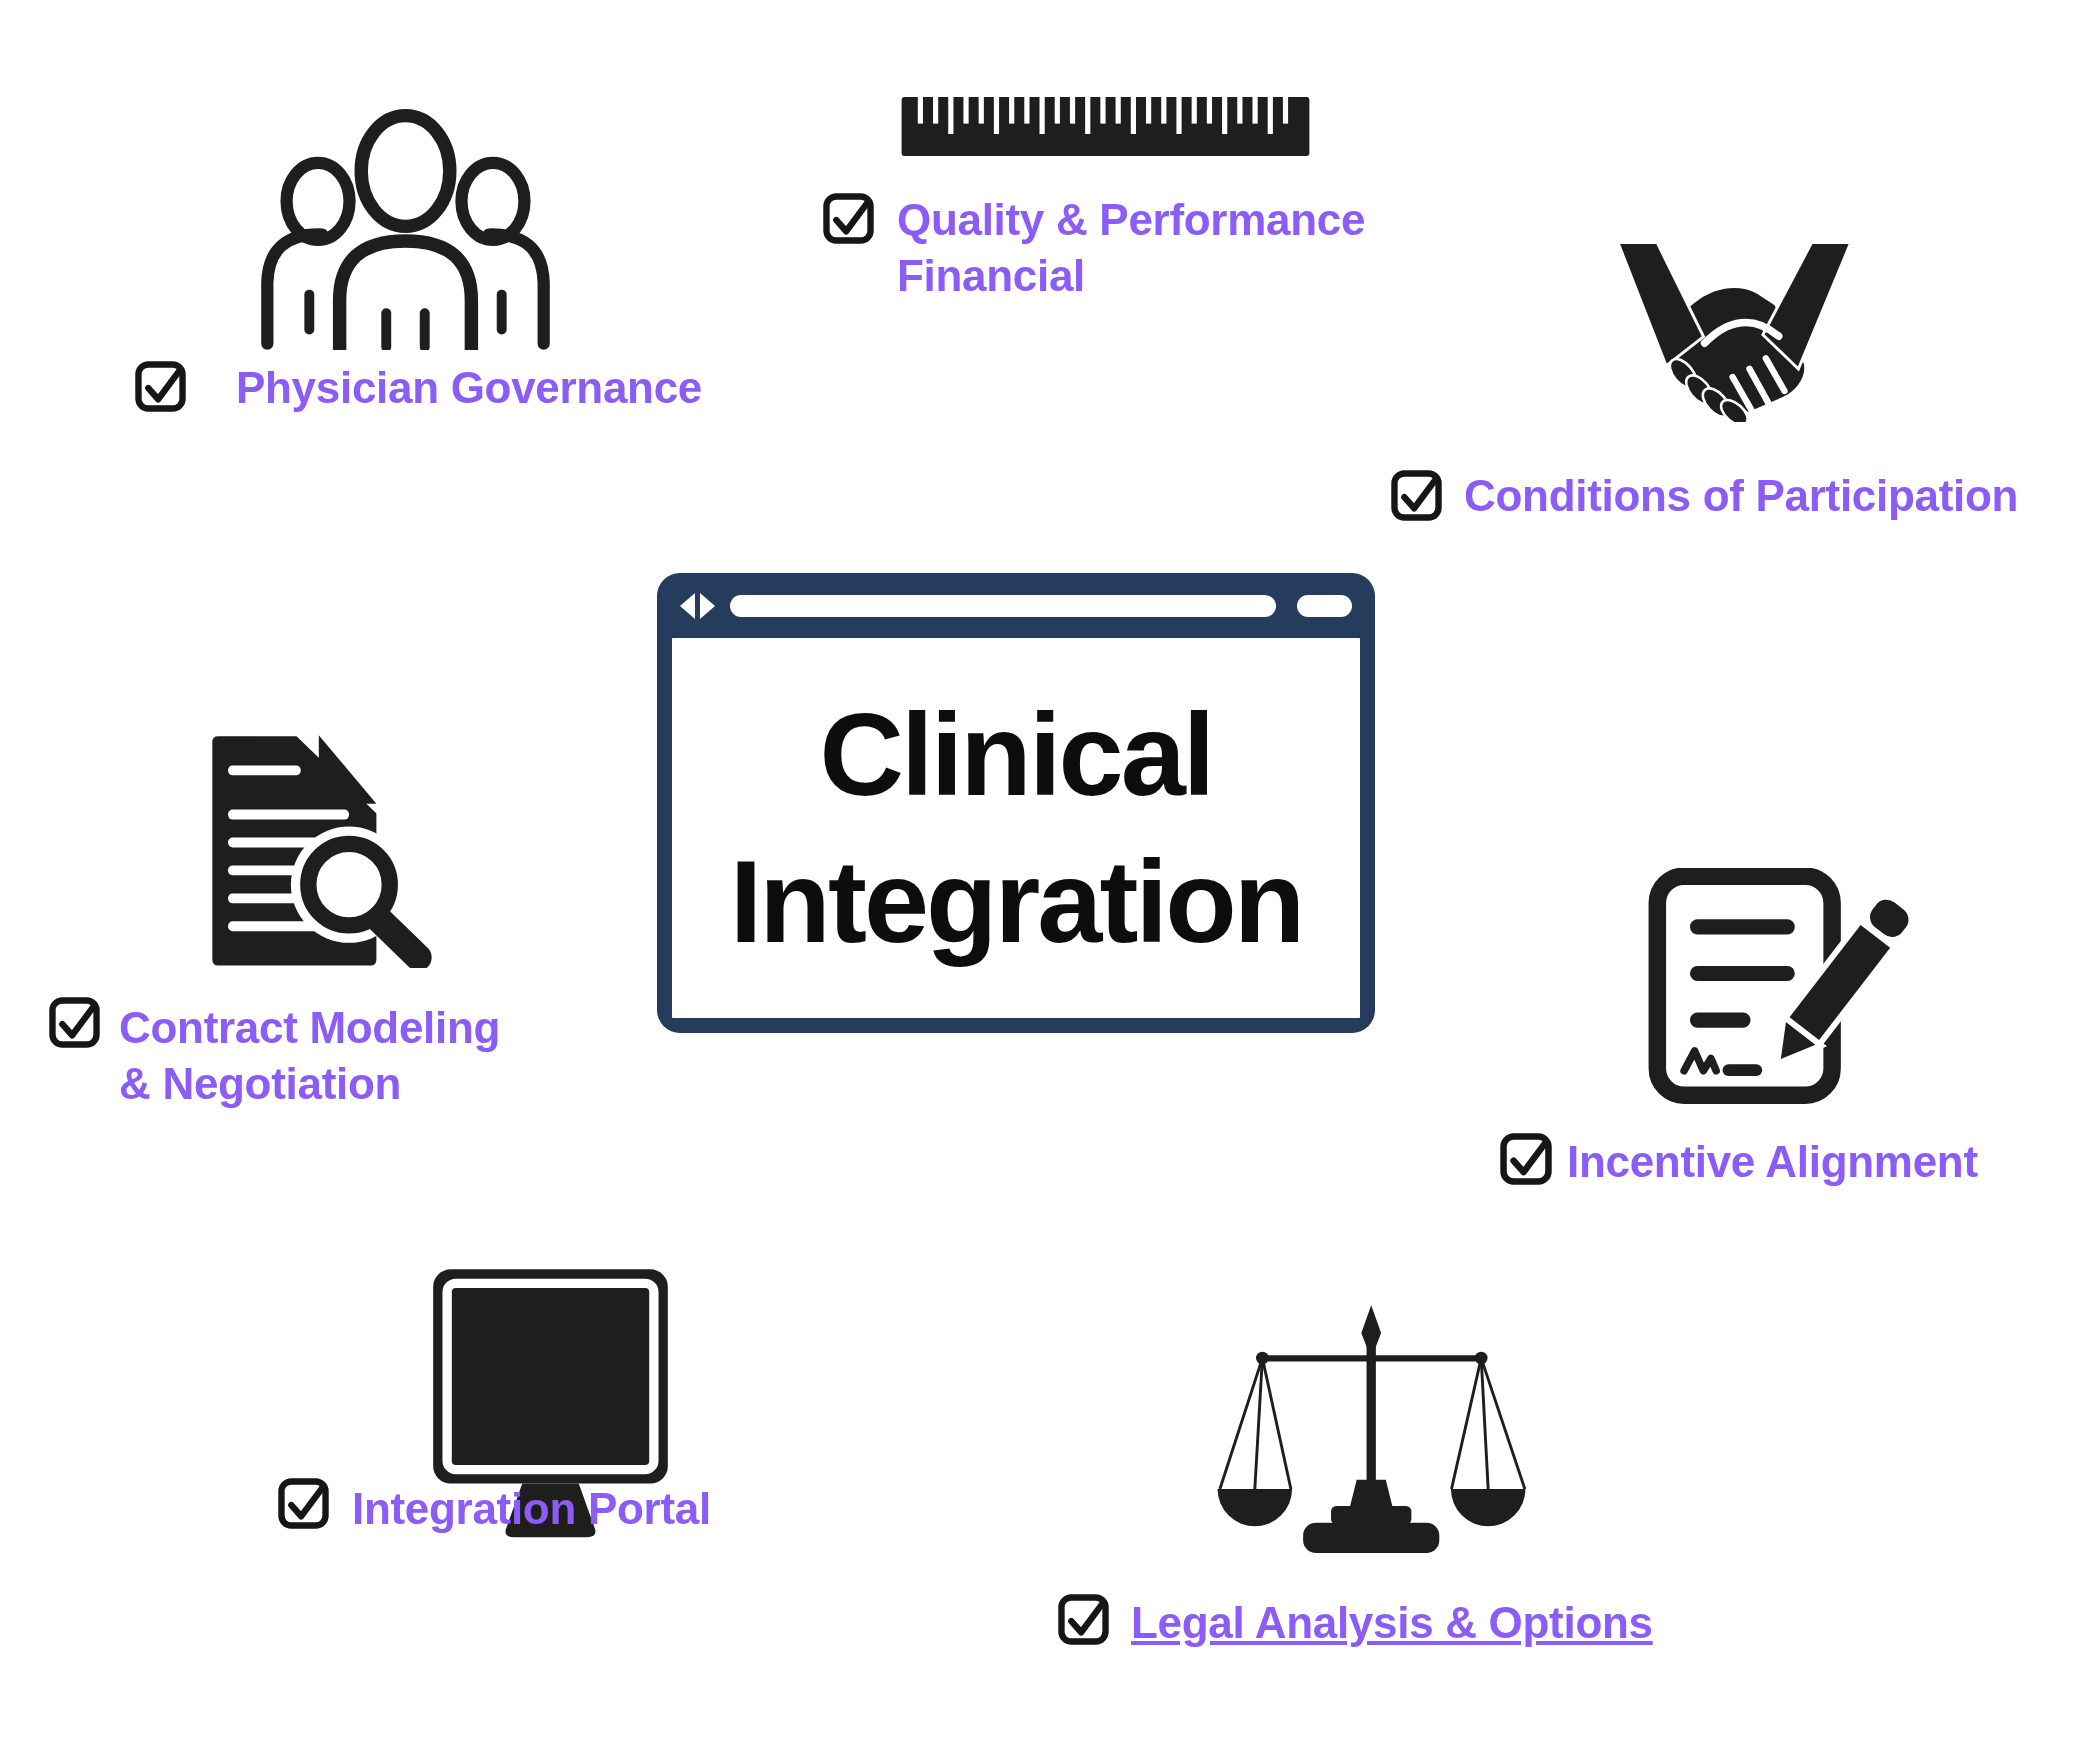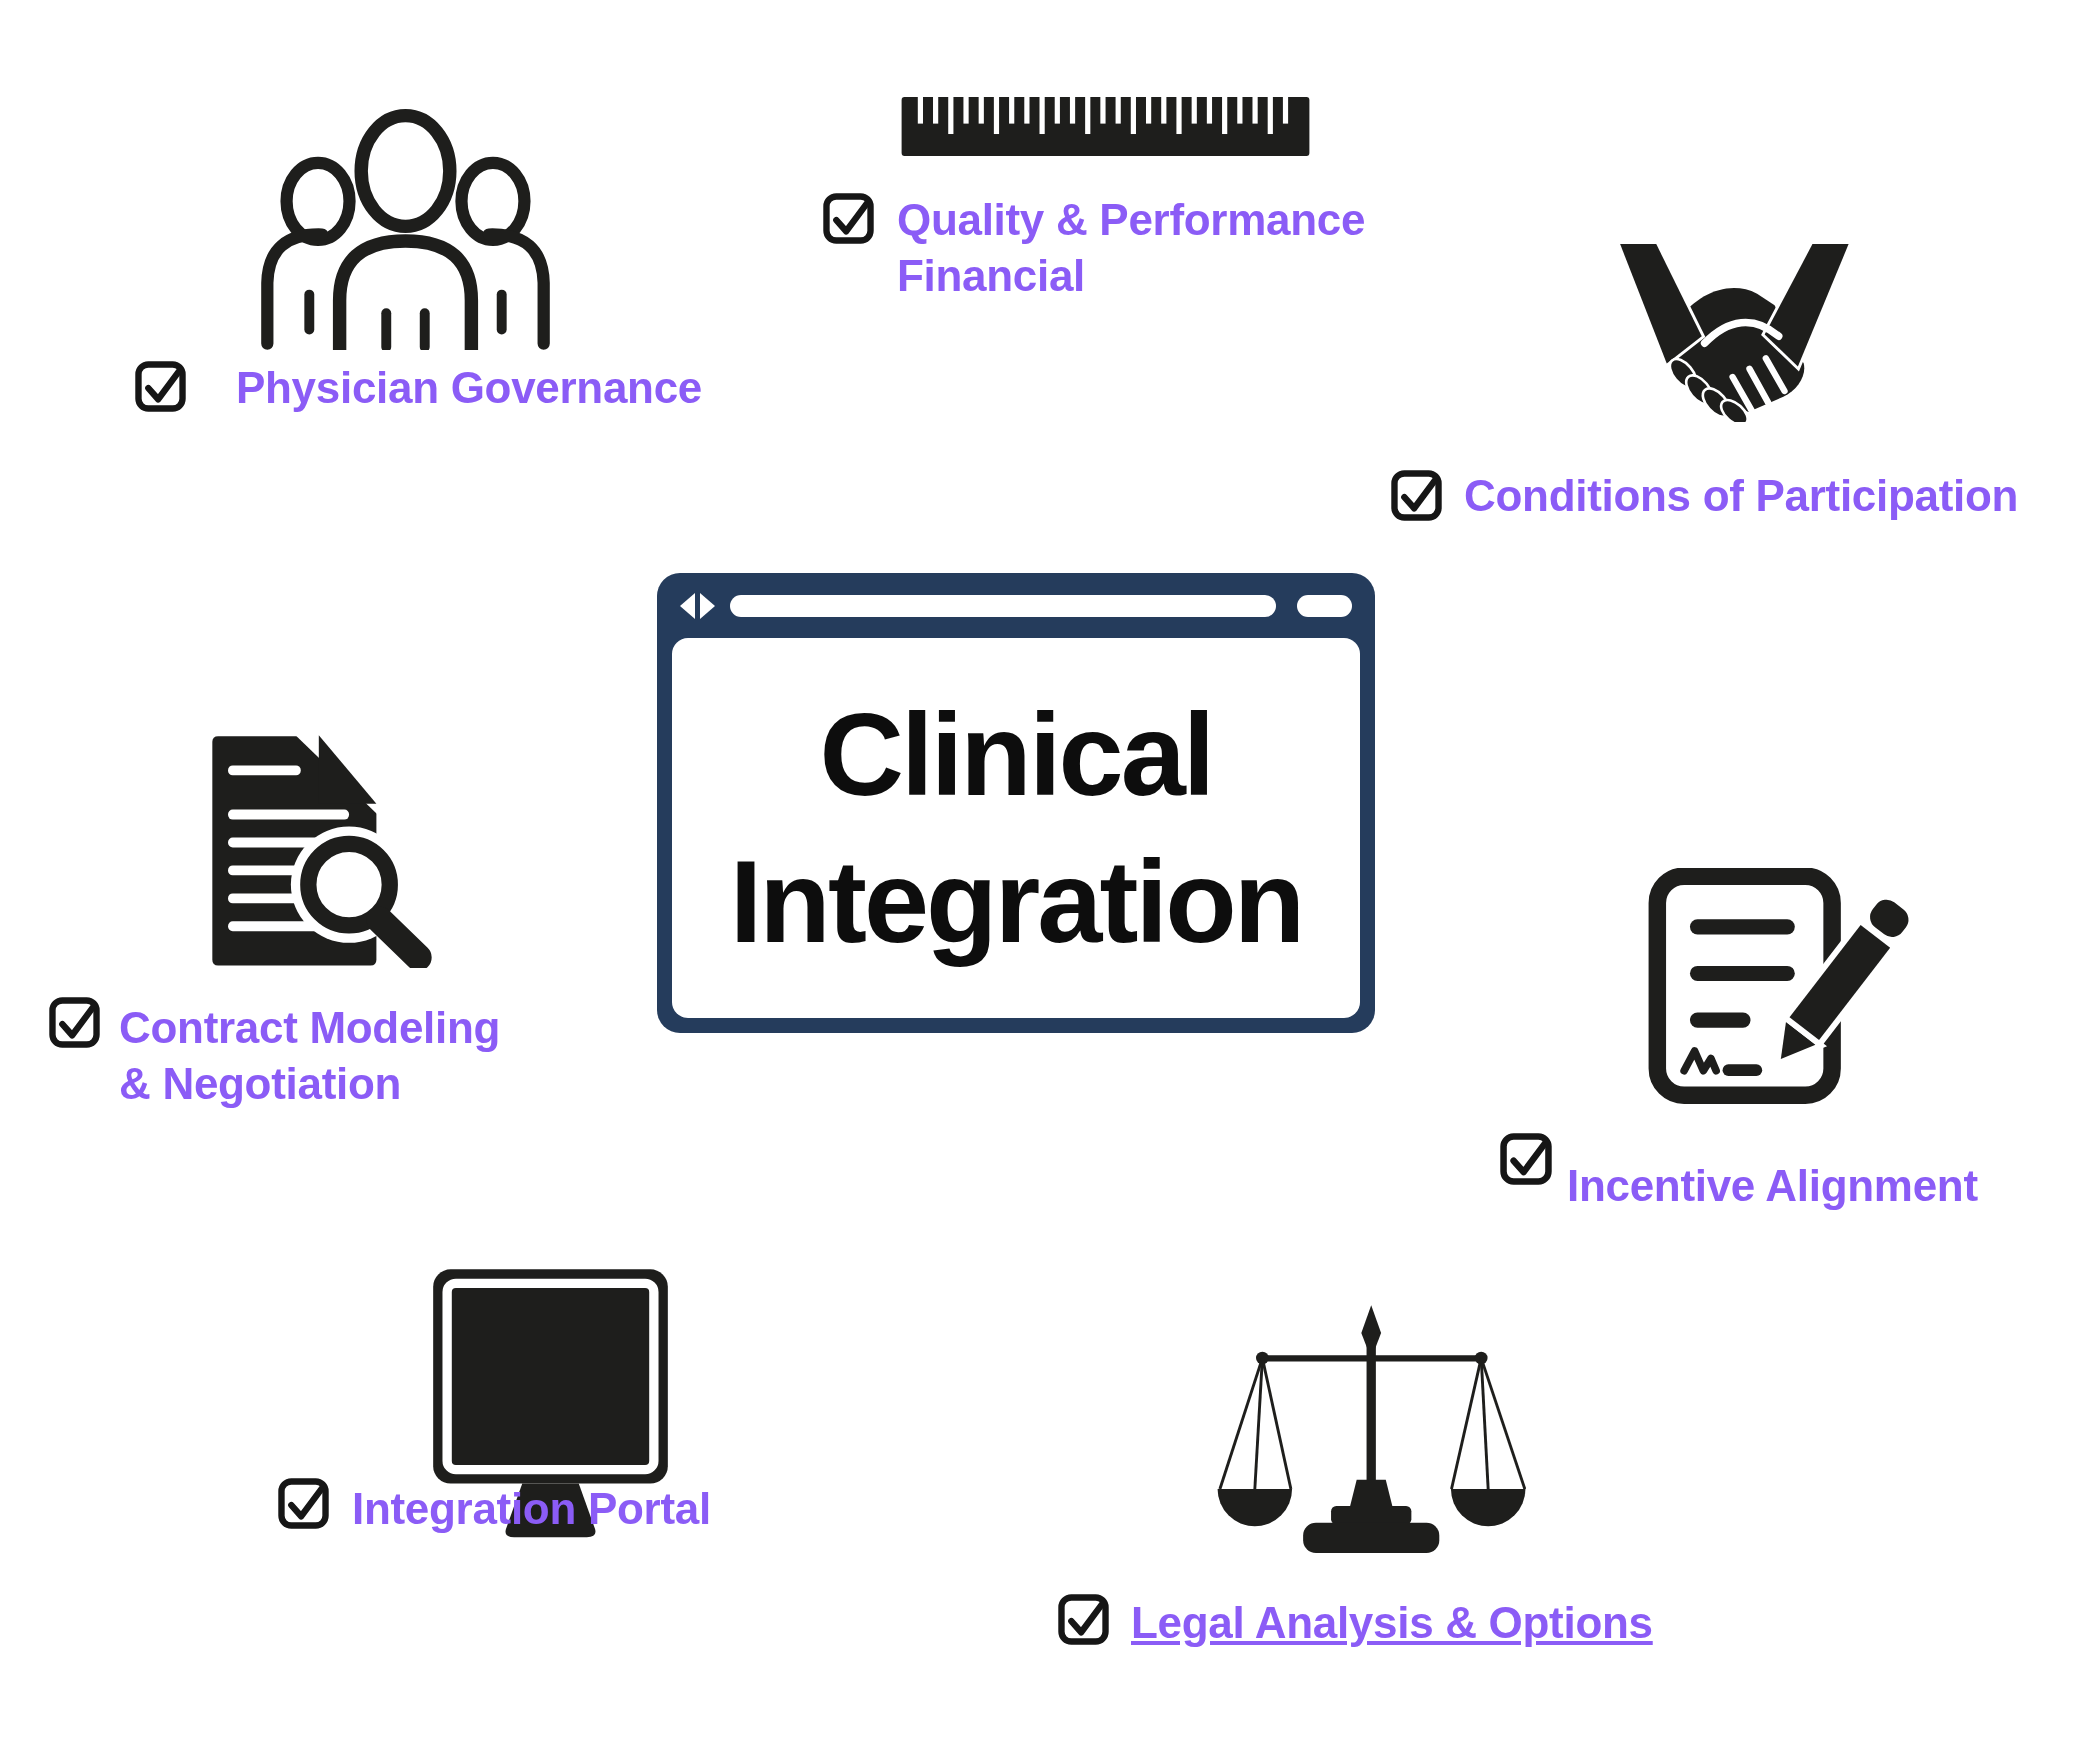--- a/index.html
+++ b/index.html
@@ -10,21 +10,21 @@
   .checkbox svg{display:block;width:100%;height:100%;overflow:visible;}
   .item-label{position:absolute;font-weight:700;font-size:44px;line-height:56px;color:#8b5cf6;letter-spacing:-0.3px;white-space:nowrap;}
   
   .browser{position:absolute;left:657px;top:573px;width:718px;height:460px;background:#253c5c;border-radius:23px;box-sizing:border-box;padding:0 15px 15px 15px;}
   .titlebar{height:65px;display:flex;align-items:center;gap:5.8px;padding:0 8.2px;}
   .navarrows{display:flex;align-items:center;gap:5.2px;margin-right:9.3px;}
   .tri-left{width:0;height:0;border-top:13.4px solid transparent;border-bottom:13.4px solid transparent;border-right:15.7px solid #ffffff;}
   .tri-right{width:0;height:0;border-top:13.4px solid transparent;border-bottom:13.4px solid transparent;border-left:15.7px solid #ffffff;}
   .urlbar{flex:1;height:22px;background:#ffffff;border-radius:11px;}
   .winbtn{width:55px;height:22px;background:#ffffff;border-radius:11px;margin-left:15px;}
-  .browser-content{background:#ffffff;height:calc(100% - 65px);border-radius:16px;display:flex;flex-direction:column;justify-content:center;align-items:center;}
+  .browser-content{background:#ffffff;height:calc(100% - 65px);border-radius:1px;display:flex;flex-direction:column;justify-content:center;align-items:center;}
   .browser-title{font-weight:700;font-size:117px;line-height:147px;letter-spacing:-2.9px;color:#0d0d0d;text-align:center;}
   .ink{fill:#1e1e1c;}
   .ink-stroke{stroke:#1e1e1c;fill:none;}
 </style>
 </head>
 <body>
 
 <div class="icon" style="left:251px;top:108px;width:309px;height:242px;">
   <svg viewBox="0 0 530 415">
     <ellipse class="ink-stroke" cx="115" cy="160" rx="54" ry="66" stroke-width="21"></ellipse>
@@ -181,21 +181,21 @@
       <rect class="ink" x="278" y="-32" width="54" height="64" rx="22"></rect>
     </g>
   </svg>
 </div>
 <span class="checkbox" style="left:1500px;top:1133px;width:52px;height:52px;">
   <svg viewBox="0 0 88 88">
     <rect x="6" y="6" width="76" height="76" rx="17" fill="#ffffff" stroke="#161616" stroke-width="11"></rect>
     <polyline points="23,47 40,66 78,15" fill="none" stroke="#161616" stroke-width="11" stroke-linecap="round" stroke-linejoin="round"></polyline>
   </svg>
 </span>
-<div class="item-label" style="left:1567px;top:1134px;margin-top:24px;">
+<div class="item-label" style="left:1567px;top:1134px;">
   <div>Incentive Alignment</div>
 </div>
 
 <div class="icon" style="left:432px;top:1268px;width:237px;height:274px;">
   <svg viewBox="0 0 407 470">
     <rect x="2" y="2" width="403" height="368" rx="30" class="ink"></rect>
     <rect x="26" y="26" width="355" height="320" rx="15" fill="none" stroke="#ffffff" stroke-width="16"></rect>
     <path class="ink" d="M155,370 L252,370 L280,448 Q284,462 266,462 L141,462 Q123,462 127,448 Z"></path>
   </svg>
 </div>

